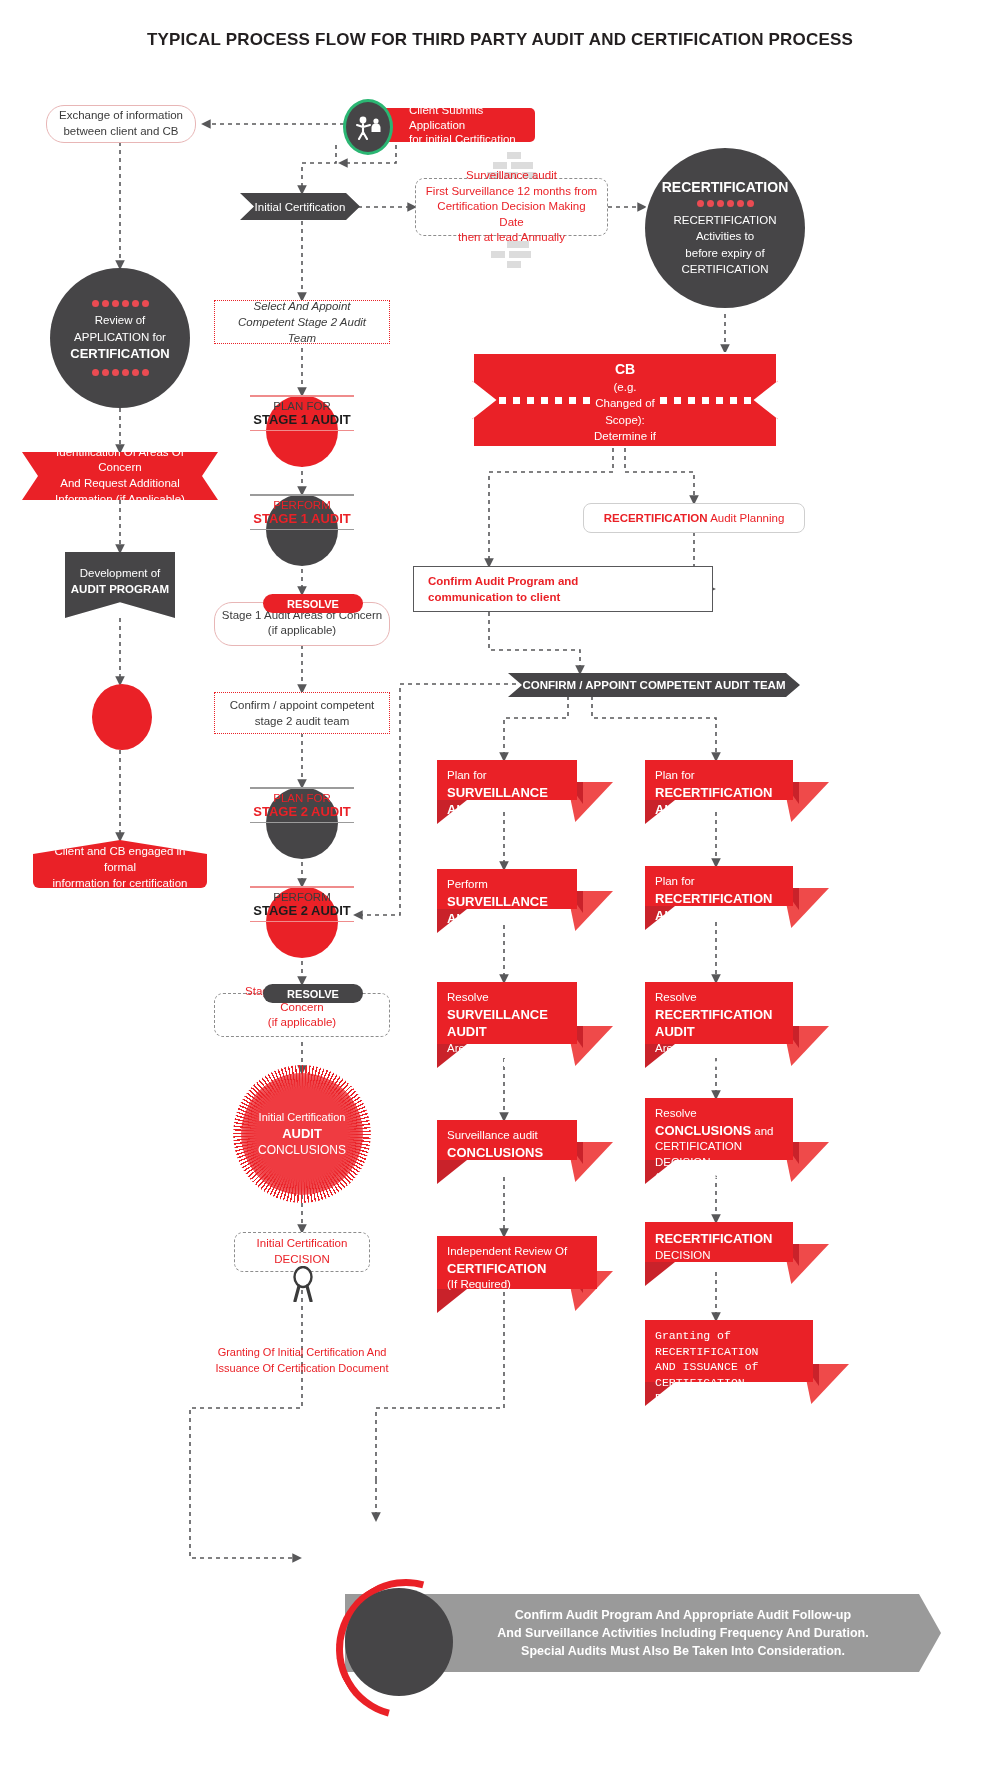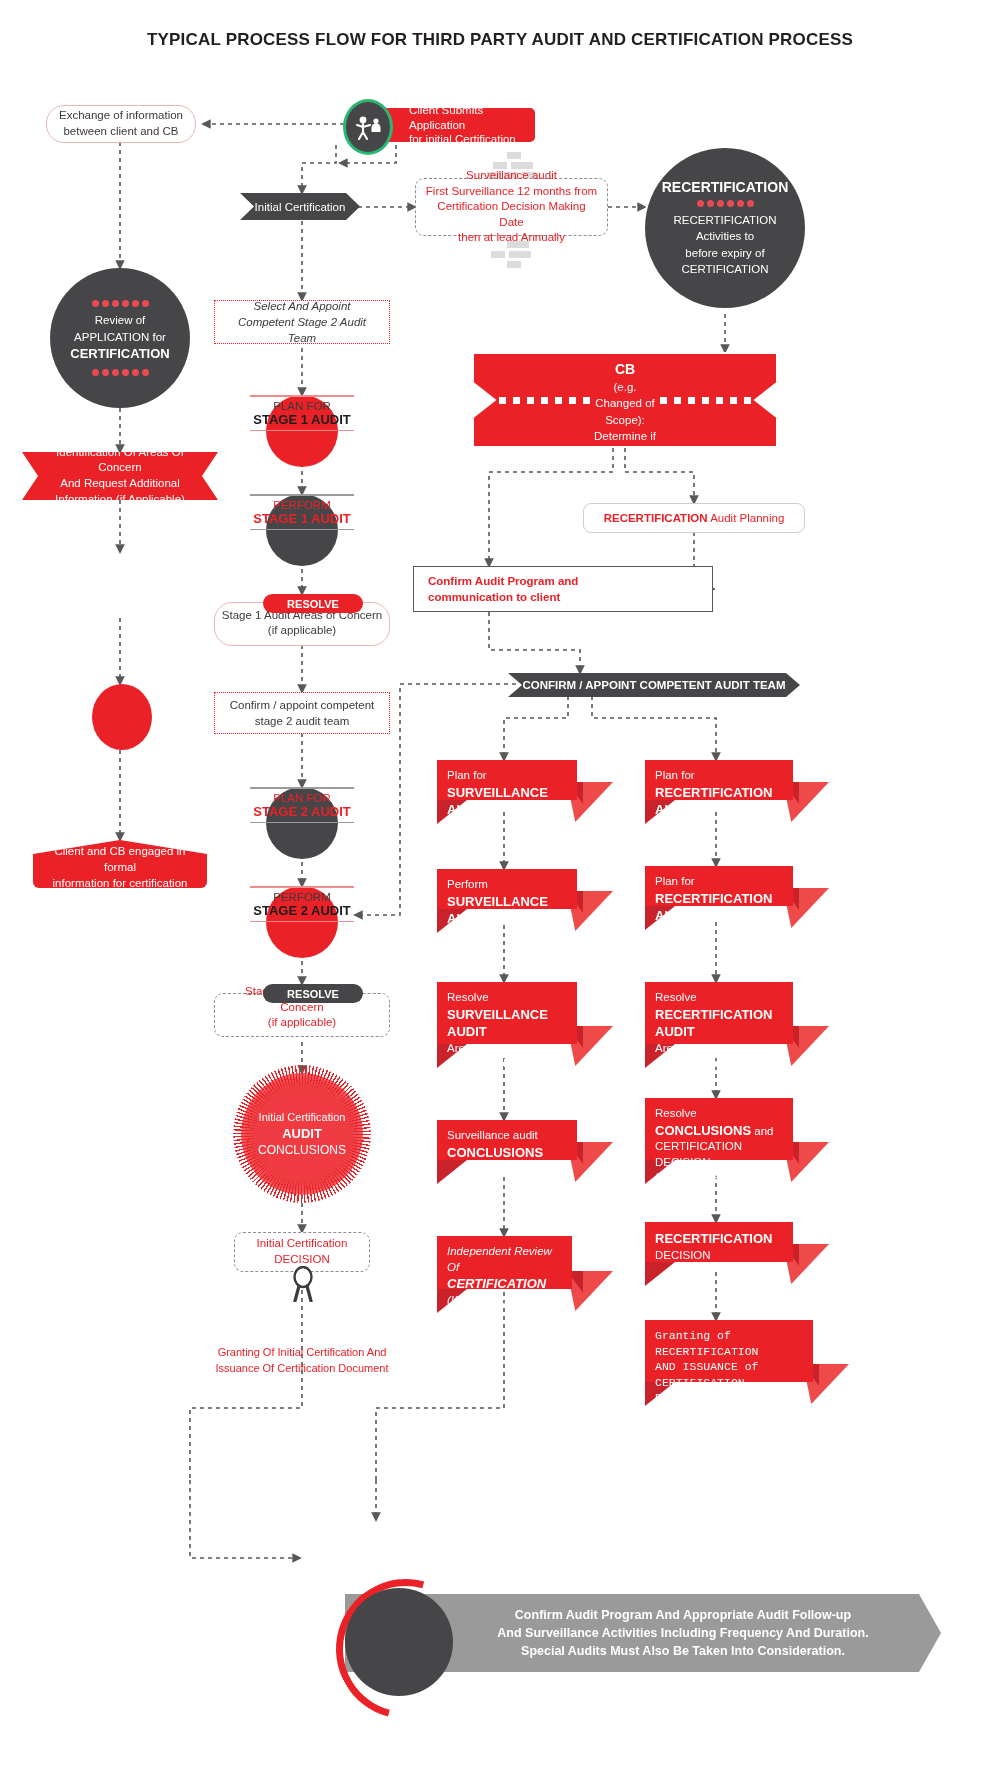--- a/index.html
+++ b/index.html
@@ -503,20 +503,26 @@
   </div>
 
   <div class="abs ribbon-red" style="left:22px; top:452px; width:196px; height:48px;">
     <span>
       <span>Identification Of Areas Of Concern</span><br>
       <span>And Request Additional</span><br>
       <span>Information (if Applicable)</span>
     </span>
   </div>
 
+  <div class="abs flag-dark" style="left:65px; top:552px; width:110px; height:66px;">
+    <span style="margin-top:-8px;">
+      <span>Development of</span><br>
+      <span class="bold">AUDIT PROGRAM</span>
+    </span>
+  </div>
 
   <div class="abs circle circ-red" style="left:92px; top:684px; width:60px; height:66px;"></div>
 
   <div class="abs ribbon-up-red" style="left:33px; top:840px; width:174px; height:48px;">
     <span>
       <span>Client and CB engaged in formal</span><br>
       <span>information for certification</span>
     </span>
   </div>
 
@@ -723,21 +729,21 @@
     <div class="body" style="width:140px; height:40px;">
       <span>Surveillance audit</span><br>
       <b>CONCLUSIONS</b>
     </div>
     <div class="tail-l" style="top:40px;"></div>
     <div class="tail-r" style="left:130px; top:22px;"></div>
     <div class="tail-r-dk" style="left:130px; top:22px;"></div>
   </div>
 
   <div class="callout" style="left:437px; top:1236px; width:140px;">
-    <div class="body" style="width:135px; height:53px;font-style:italic;">
+    <div class="body" style="width:160px; height:53px;">
       <span>Independent Review Of</span><br>
       <b>CERTIFICATION</b><br>
       <span>(If Required)</span>
     </div>
     <div class="tail-l" style="top:53px;"></div>
     <div class="tail-r" style="left:130px; top:35px;"></div>
     <div class="tail-r-dk" style="left:130px; top:35px;"></div>
   </div>
 
   <div class="callout" style="left:645px; top:760px; width:148px;">

